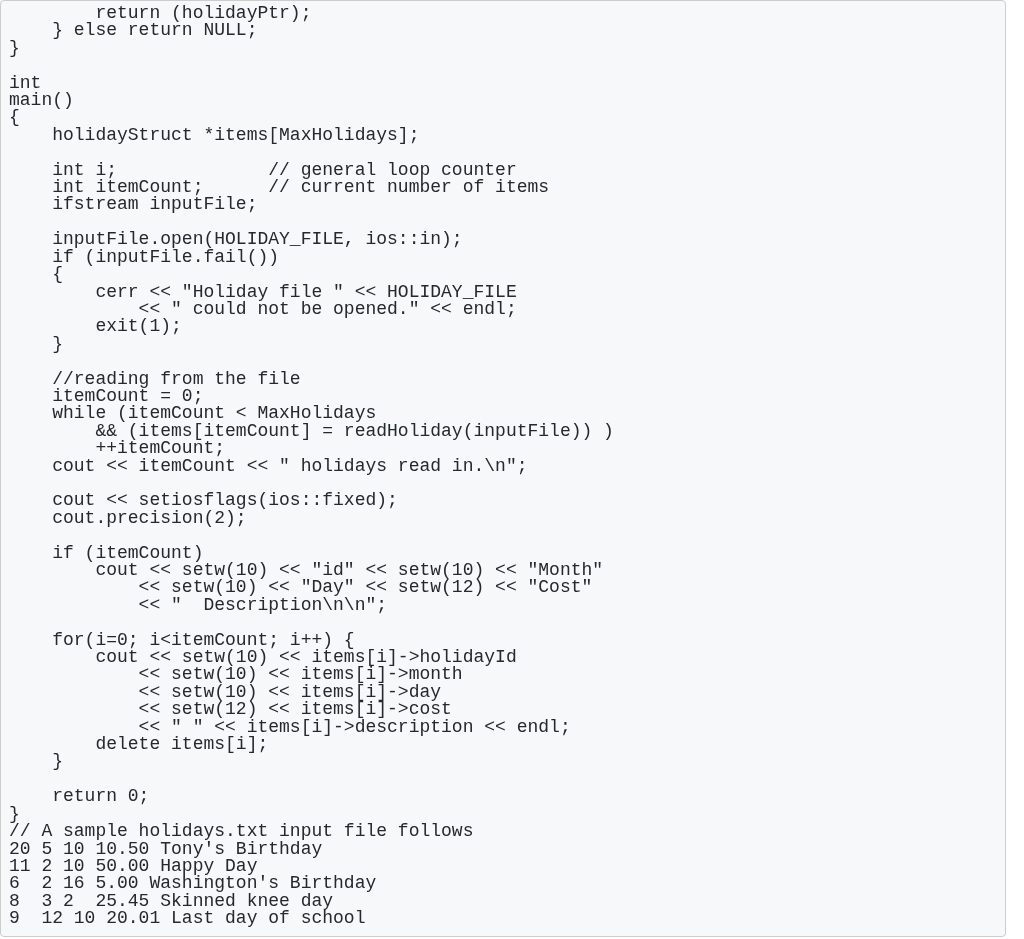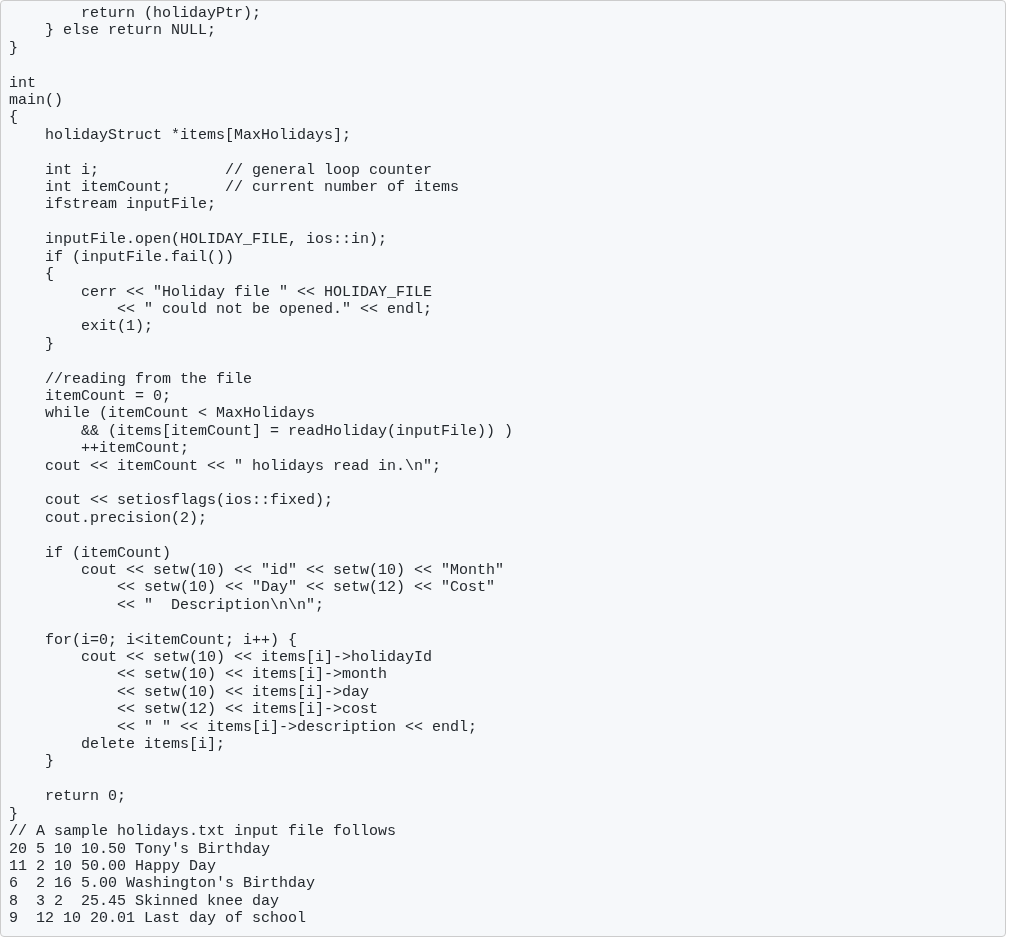--- a/index.html
+++ b/index.html
@@ -14,21 +14,21 @@
     border: 1px solid #ccc;
     border-radius: 4px;
     background: #f6f8fa;
     width: 1006px;
     box-sizing: border-box;
   }
   pre.code {
     margin: 0;
     padding: 0;
     font-family: inherit;
-    font-size: 15px;
+    font-size: 18px;
     line-height: 17.4px;
     white-space: pre;
     color: #24292e;
     background: transparent;
   }
 </style>
 </head>
 <body>
 
 <div class="code-container">

